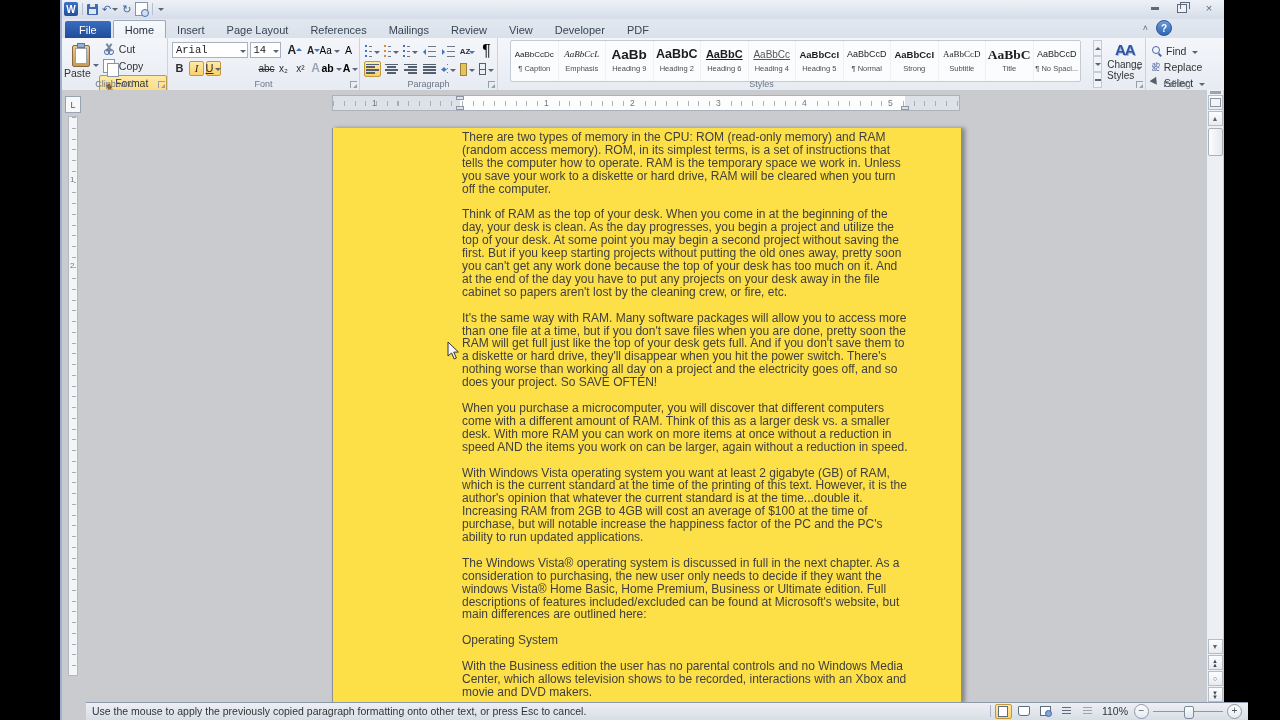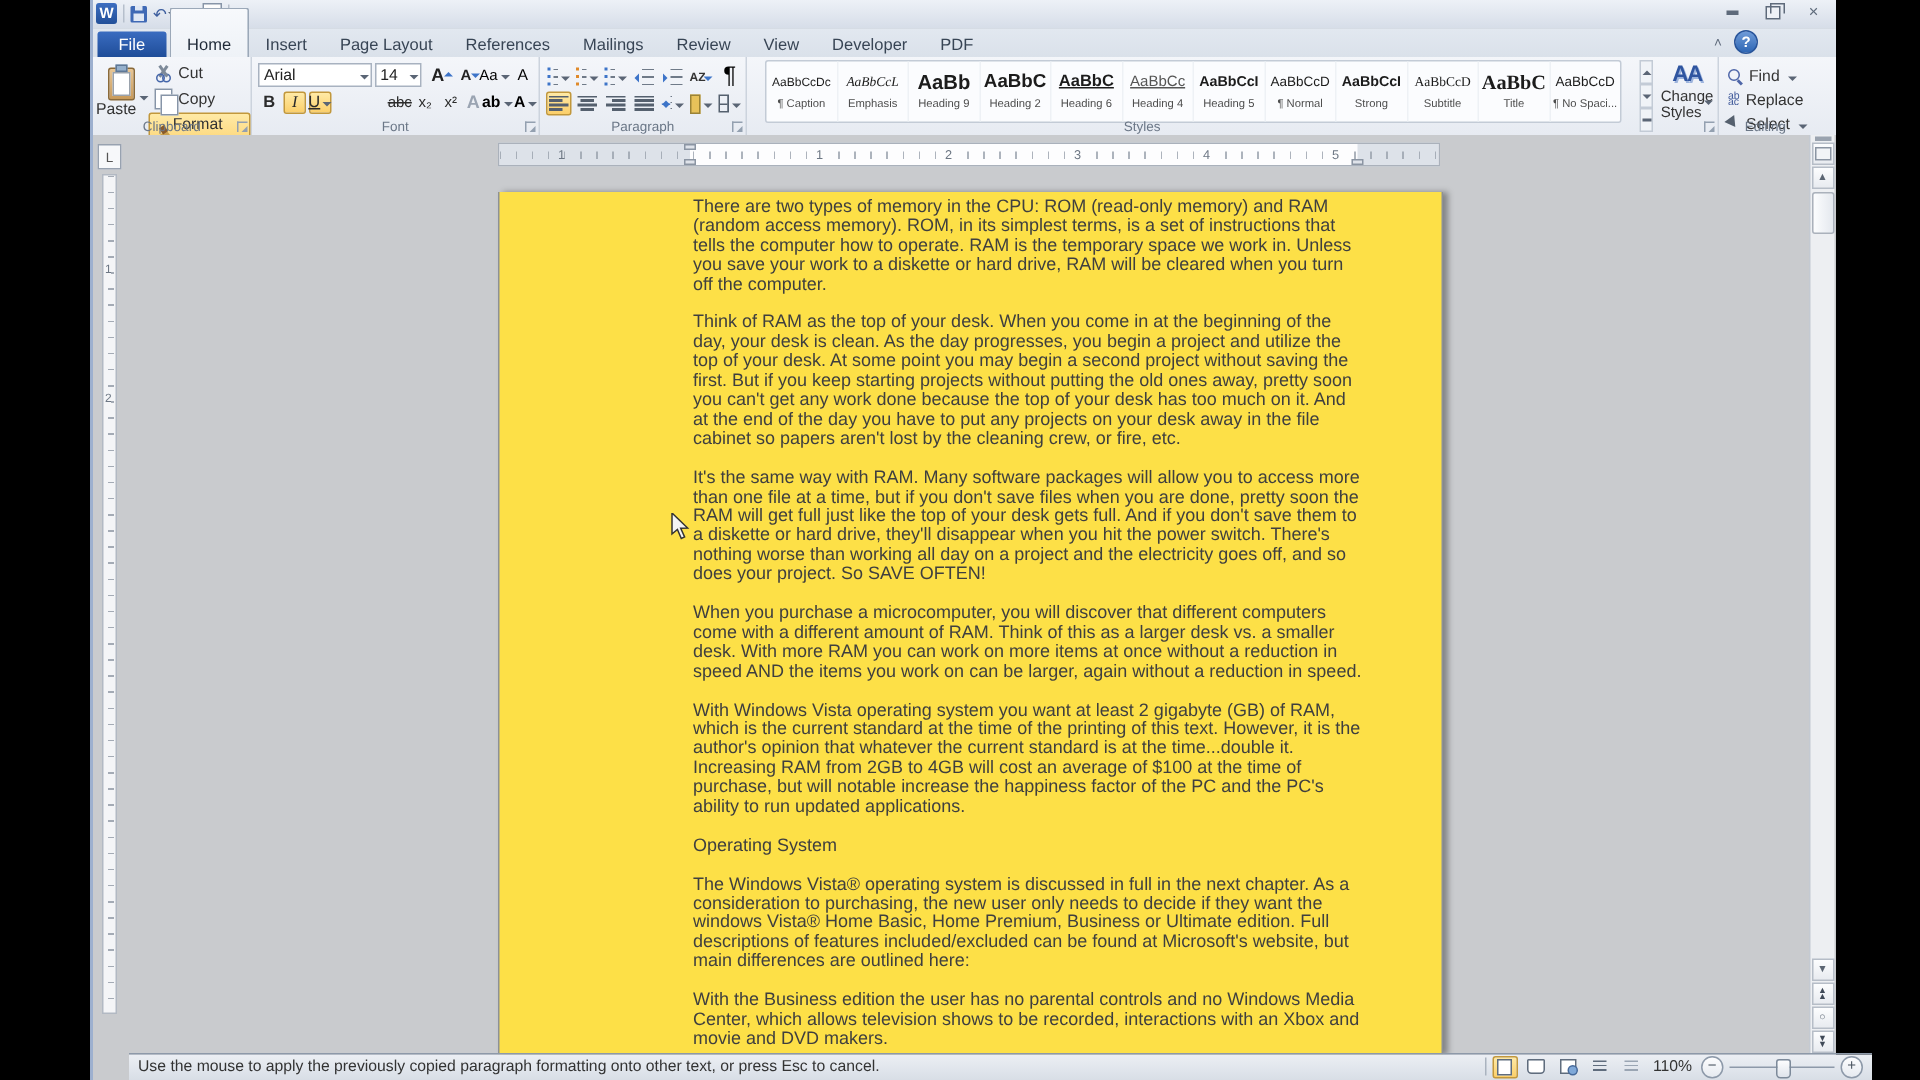--- a/index.html
+++ b/index.html
@@ -24,41 +24,41 @@
   .title{position:absolute;left:120px;right:120px;top:3px;text-align:center;font-size:11px;color:#494949;white-space:nowrap;}
   .winbtns{position:absolute;right:6px;top:2px;display:flex;gap:9px;align-items:center;}
   .wbtn{width:18px;height:12px;display:flex;align-items:center;justify-content:center;color:#5e6a7b;font-size:11px;}
   .ic-min{width:8px;height:3px;background:#5e6a7b;}
   .ic-rest{width:8px;height:7px;border:1px solid #5e6a7b;position:relative;background:#eef1f6;}
   .ic-rest::before{content:"";position:absolute;left:2px;top:-3px;width:8px;height:6px;border:1px solid #5e6a7b;border-bottom:none;}
 
   
   .tabrow{position:absolute;left:0;top:19px;width:100%;height:19px;background:linear-gradient(#e2e8f0,#dae1ea);}
   .tabs{display:flex;margin-left:3px;height:100%;align-items:flex-end;}
-  .tab{padding:18px 11px 2px;font-size:11px;color:#384555;border-radius:2px 2px 0 0;}
+  .tab{padding:3px 11px 2px;font-size:11px;color:#384555;border-radius:2px 2px 0 0;}
   .tab-file{background:linear-gradient(#3a6cc0,#1f4d99);color:#fff;margin-right:2px;padding:3px 14px 2px;}
   .tab-active{background:linear-gradient(#f7f9fc,#eef2f7);border:1px solid #9ba8b8;border-bottom:none;color:#1f2a38;}
   .ribrt{position:absolute;right:52px;top:20px;display:flex;gap:8px;align-items:center;}
   .chev{font-size:9px;color:#5e6a7b;}
   .helpbtn{width:14px;height:14px;border-radius:50%;background:linear-gradient(#6f9bd8,#2e66b4);color:#fff;font-size:10px;font-weight:bold;
            display:flex;align-items:center;justify-content:center;border:1px solid #28549a;}
 
   
   .ribbon{position:absolute;left:0;top:38px;width:100%;height:52px;
           background:linear-gradient(#f4f6fa,#e7ebf2);border-bottom:1px solid #b6bec9;}
   .groups{display:flex;height:100%;}
   .grp{position:relative;height:100%;border-right:1px solid #ccd3dd;box-sizing:border-box;}
   .grp-label{position:absolute;bottom:1px;left:0;right:0;text-align:center;font-size:9px;color:#6b7787;}
   .launcher{position:absolute;right:2px;bottom:2px;width:6px;height:6px;border-left:1px solid #93a0b0;border-top:1px solid #93a0b0;}
   .launcher::after{content:"";position:absolute;right:0;bottom:0;border-left:4px solid transparent;border-bottom:4px solid #93a0b0;}
   .hl{background:linear-gradient(#ffeaa6,#fbcf6a);border:1px solid #c2983c !important;border-radius:2px;}
   .sb{display:flex;align-items:center;gap:4px;font-size:10.5px;color:#333;padding:1px 3px;border:1px solid transparent;}
   .dar::after{content:"";border:3px solid transparent;border-top-color:#5a6575;margin-left:2px;margin-top:5px;}
   .combo{display:flex;align-items:center;background:#fff;border:1px solid #a8b2c0;height:14px;padding:0 1px 0 3px;}
-  .combo input{border:none;outline:none;font-size:10.5px;color:#222;width:100%;padding:0;background:transparent;font-family:Liberation Sans, sans-serif;}
+  .combo input{border:none;outline:none;font-size:10.5px;color:#222;width:100%;padding:0;background:transparent;font-family:Liberation Mono, monospace;}
   .tgl{min-width:15px;height:15px;display:flex;align-items:center;justify-content:center;font-size:11px;color:#2b2b2b;border:1px solid transparent;box-sizing:border-box;}
   .row{display:flex;align-items:center;gap:2px;}
   .icb{width:17px;height:16px;display:flex;align-items:center;justify-content:center;border:1px solid transparent;box-sizing:border-box;}
 
   
   .paste{width:40px;text-align:center;padding-top:4px;font-size:10.5px;color:#333;}
   .clipic{width:16px;height:20px;margin:0 auto;background:linear-gradient(#e8c796,#c89a5a);border:1px solid #8a6a3a;position:relative;border-radius:2px;}
   .clipic::before{content:"";position:absolute;left:2px;top:2px;width:10px;height:14px;background:#fff;border:1px solid #9aa2ac;}
   .clipic::after{content:"";position:absolute;left:4px;top:-3px;width:6px;height:3px;background:#95b0cc;border:1px solid #5f7896;}
   .scis{position:relative;width:12px;height:12px;}
@@ -492,22 +492,22 @@
         <span class="vnum" style="top:144px">2</span>
       </div>
 
       <div class="page">
         <div class="ptext">
           <p>There are two types of memory in the CPU: ROM (read-only memory) and RAM (random access memory).  ROM, in its simplest terms, is a set of instructions that tells the computer how to operate.  RAM is the temporary space we work in. Unless you save your work to a diskette or hard drive, RAM will be cleared when you turn off the computer.</p>
           <p>Think of RAM as the top of your desk. When you come in at the beginning of the day, your desk is clean. As the day progresses, you begin a project and utilize the top of your desk. At some point you may begin a second project without saving the first. But if you keep starting projects without putting the old ones away, pretty soon you can't get any work done because the top of your desk has too much on it. And at the end of the day you have to put any projects on your desk away in the file cabinet so papers aren't lost by the cleaning crew, or fire, etc.</p>
           <p>It's the same way with RAM. Many software packages will allow you to access more than one file at a time, but if you don't save files when you are done, pretty soon the RAM will get full just like the top of your desk gets full. And if you don't save them to a diskette or hard drive, they'll disappear when you hit the power switch. There's nothing worse than working all day on a project and the electricity goes off, and so does your project. So SAVE OFTEN!</p>
           <p>When you purchase a microcomputer, you will discover that different computers come with a different amount of RAM. Think of this as a larger desk vs. a smaller desk. With more RAM you can work on more items at once without a reduction in speed AND the items you work on can be larger, again without a reduction in speed.</p>
           <p>With Windows Vista operating system you want at least 2 gigabyte (GB) of RAM, which is the current standard at the time of the printing of this text. However, it is the author's opinion that whatever the current standard is at the time...double it. Increasing RAM from 2GB to 4GB will cost an average of $100 at the time of purchase, but will notable increase the happiness factor of the PC and the PC's ability to run updated applications.</p>
+          <p>The Windows Vista® operating system is discussed in full in the next chapter. As a consideration to purchasing, the new user only needs to decide if they want the windows Vista® Home Basic, Home Premium, Business or Ultimate edition. Full descriptions of features included/excluded can be found at Microsoft's website, but main differences are outlined here:</p>
           <p>Operating System</p>
-          <p>The Windows Vista® operating system is discussed in full in the next chapter. As a consideration to purchasing, the new user only needs to decide if they want the windows Vista® Home Basic, Home Premium, Business or Ultimate edition. Full descriptions of features included/excluded can be found at Microsoft's website, but main differences are outlined here:</p>
           <p>With the Business edition the user has no parental controls and no Windows Media Center, which allows television shows to be recorded, interactions with an Xbox and movie and DVD makers.</p>
         </div>
       </div>
 
       <div class="vscroll">
         <div class="vsplit"></div>
         <div class="vsb">
             <span class="rulbtn"></span>
           </div>
         <div class="vsb">▲</div>

